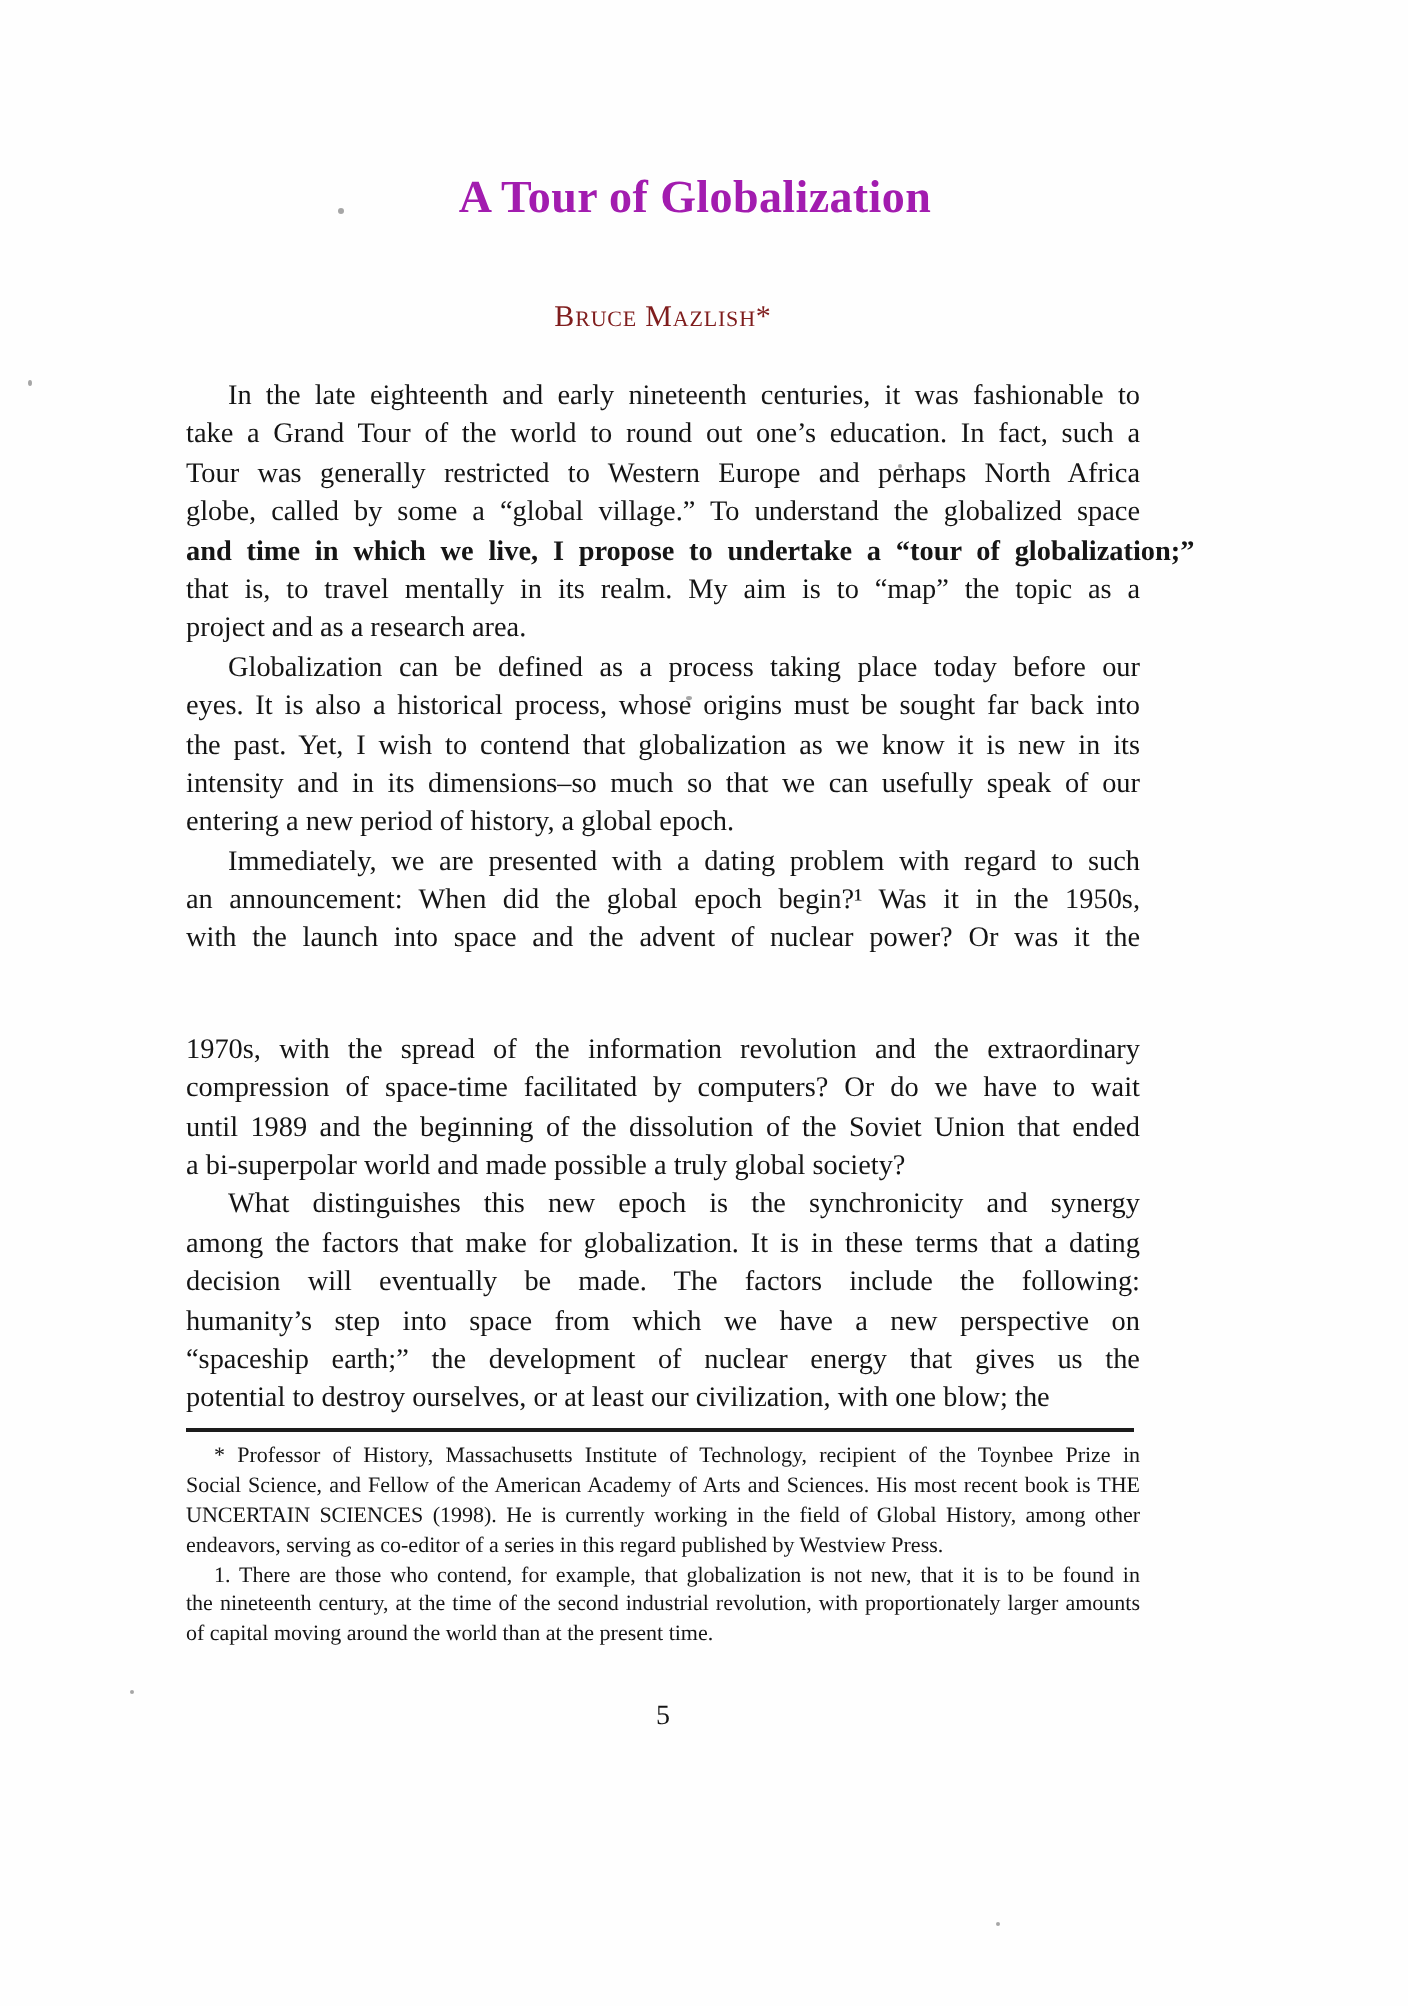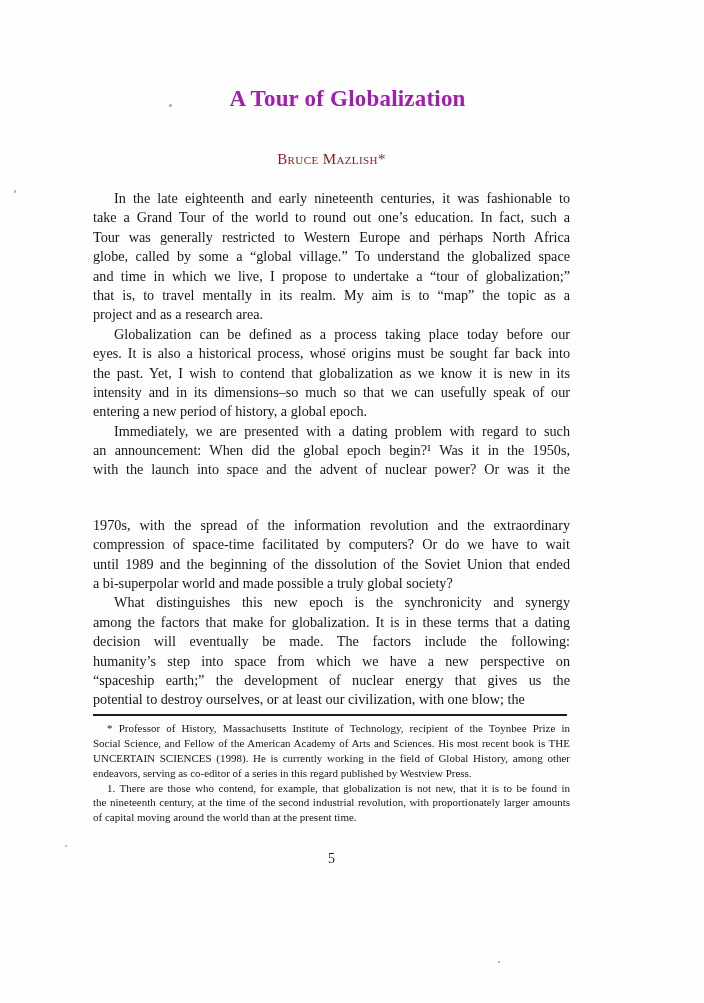--- a/index.html
+++ b/index.html
@@ -55,21 +55,21 @@
 <div class="page">
   <div class="content">
     <h1 class="title">A Tour of Globalization</h1>
     <div class="author">Bruce Mazlish*</div>
     <div class="body-text">
         <div>
           <div class="line first" style="word-spacing: 3.5625px;">In the late eighteenth and early nineteenth centuries, it was fashionable to</div>
           <div class="line" style="word-spacing: 3.33229px;">take a Grand Tour of the world to round out one’s education. In fact, such a</div>
           <div class="line" style="word-spacing: 5.62812px;">Tour was generally restricted to Western Europe and perhaps North Africa</div>
           <div class="line" style="word-spacing: 3.97301px;">globe, called by some a “global village.” To understand the globalized space</div>
-          <div class="line" style="word-spacing: 3.84014px;">and time in which we live, I propose to undertake a “tour of globalization;”</div>
+          <div class="line" style="word-spacing: 3.84014px; font-weight: bold;">and time in which we live, I propose to undertake a “tour of globalization;”</div>
           <div class="line" style="word-spacing: 4.39941px;">that is, to travel mentally in its realm. My aim is to “map” the topic as a</div>
           <div class="line last">project and as a research area.</div>
         </div>
         <div>
           <div class="line first" style="word-spacing: 4.67472px;">Globalization can be defined as a process taking place today before our</div>
           <div class="line" style="word-spacing: 2.38058px;">eyes. It is also a historical process, whose origins must be sought far back into</div>
           <div class="line" style="word-spacing: 2.89355px;">the past. Yet, I wish to contend that globalization as we know it is new in its</div>
           <div class="line" style="word-spacing: 3.25962px;">intensity and in its dimensions–so much so that we can usefully speak of our</div>
           <div class="line last">entering a new period of history, a global epoch.</div>
         </div>

